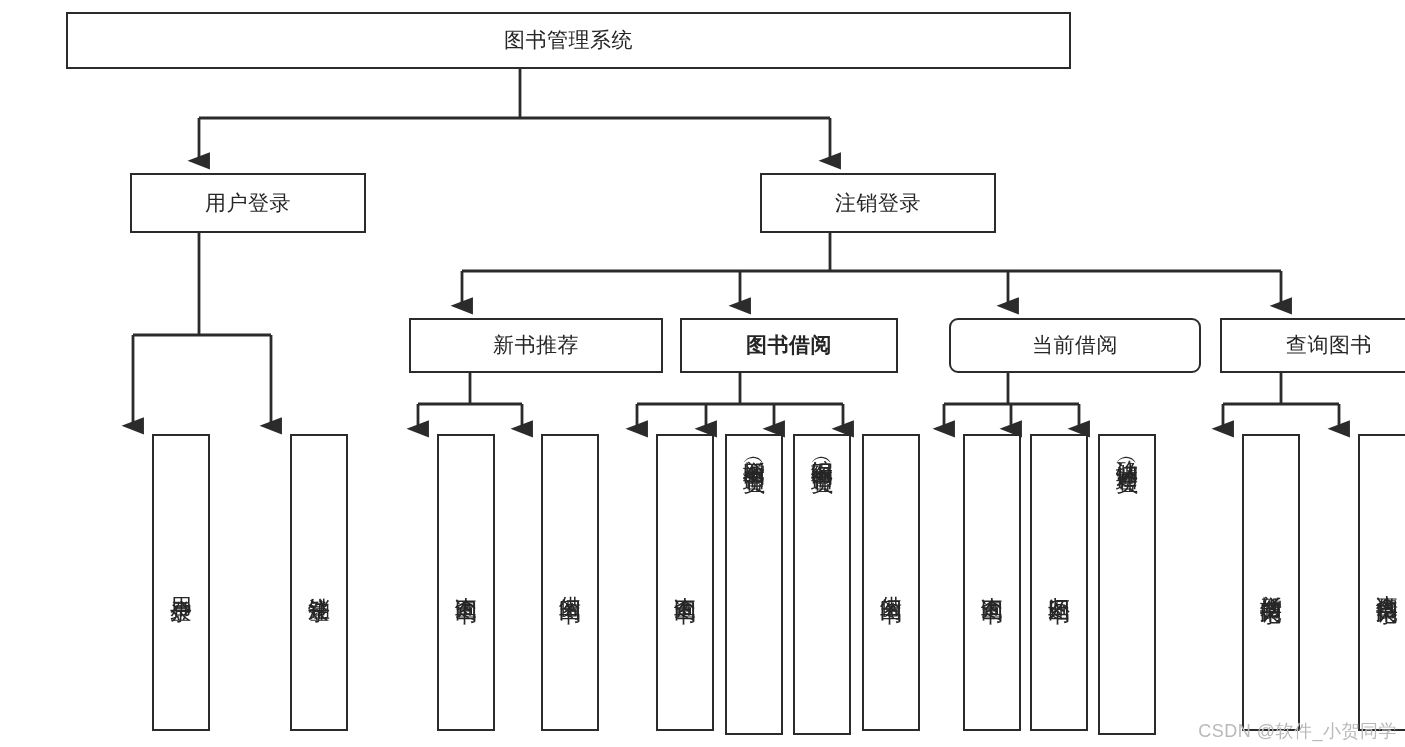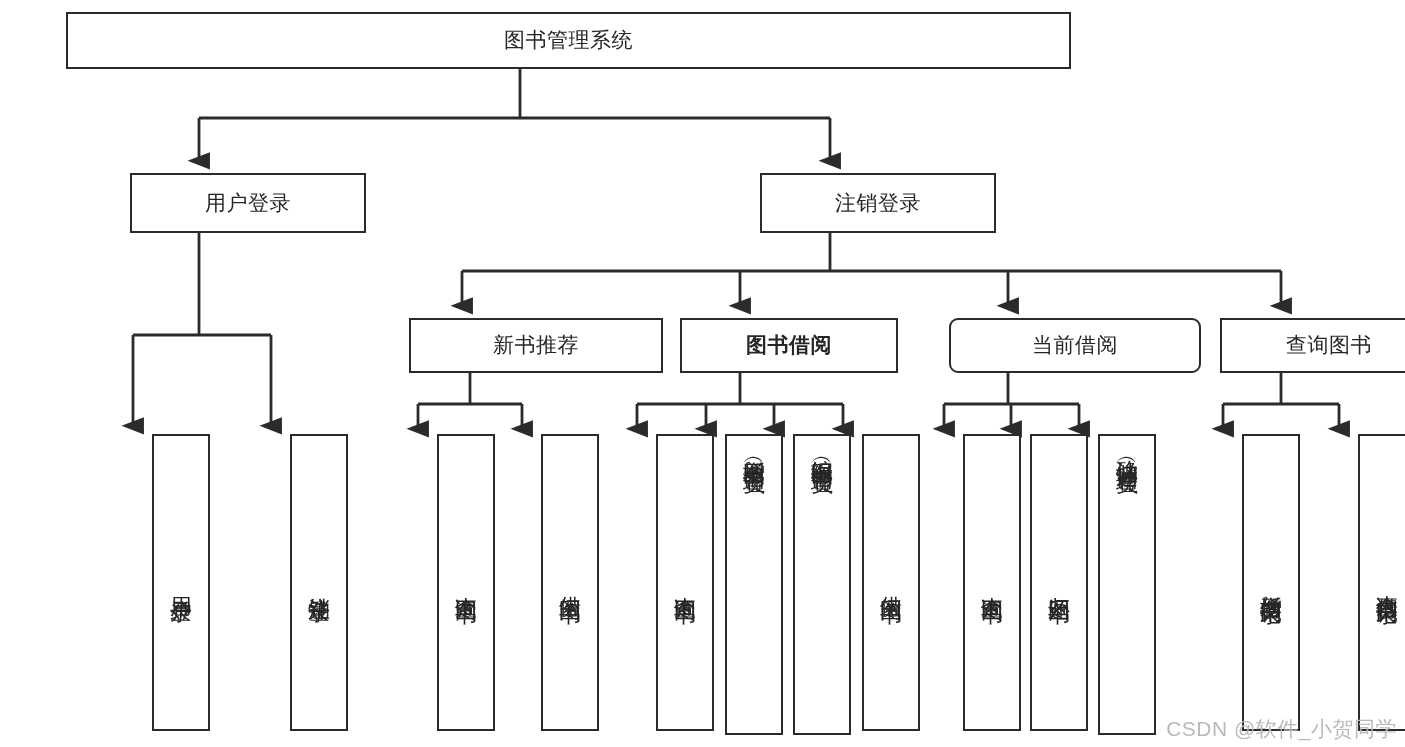--- a/index.html
+++ b/index.html
@@ -63,21 +63,21 @@
     white-space: nowrap;
   }
   .node.vert.centered {
     align-items: center;
     padding-top: 0;
   }
   #watermark {
     position: absolute;
     right: 8px;
     bottom: 4px;
-    font-size: 21px;
+    font-size: 18px;
     color: #b9b9b9;
     white-space: nowrap;
     letter-spacing: 0.5px;
     user-select: none;
   }
 </style>
 </head>
 <body>
 
 <div id="diagram-canvas">

